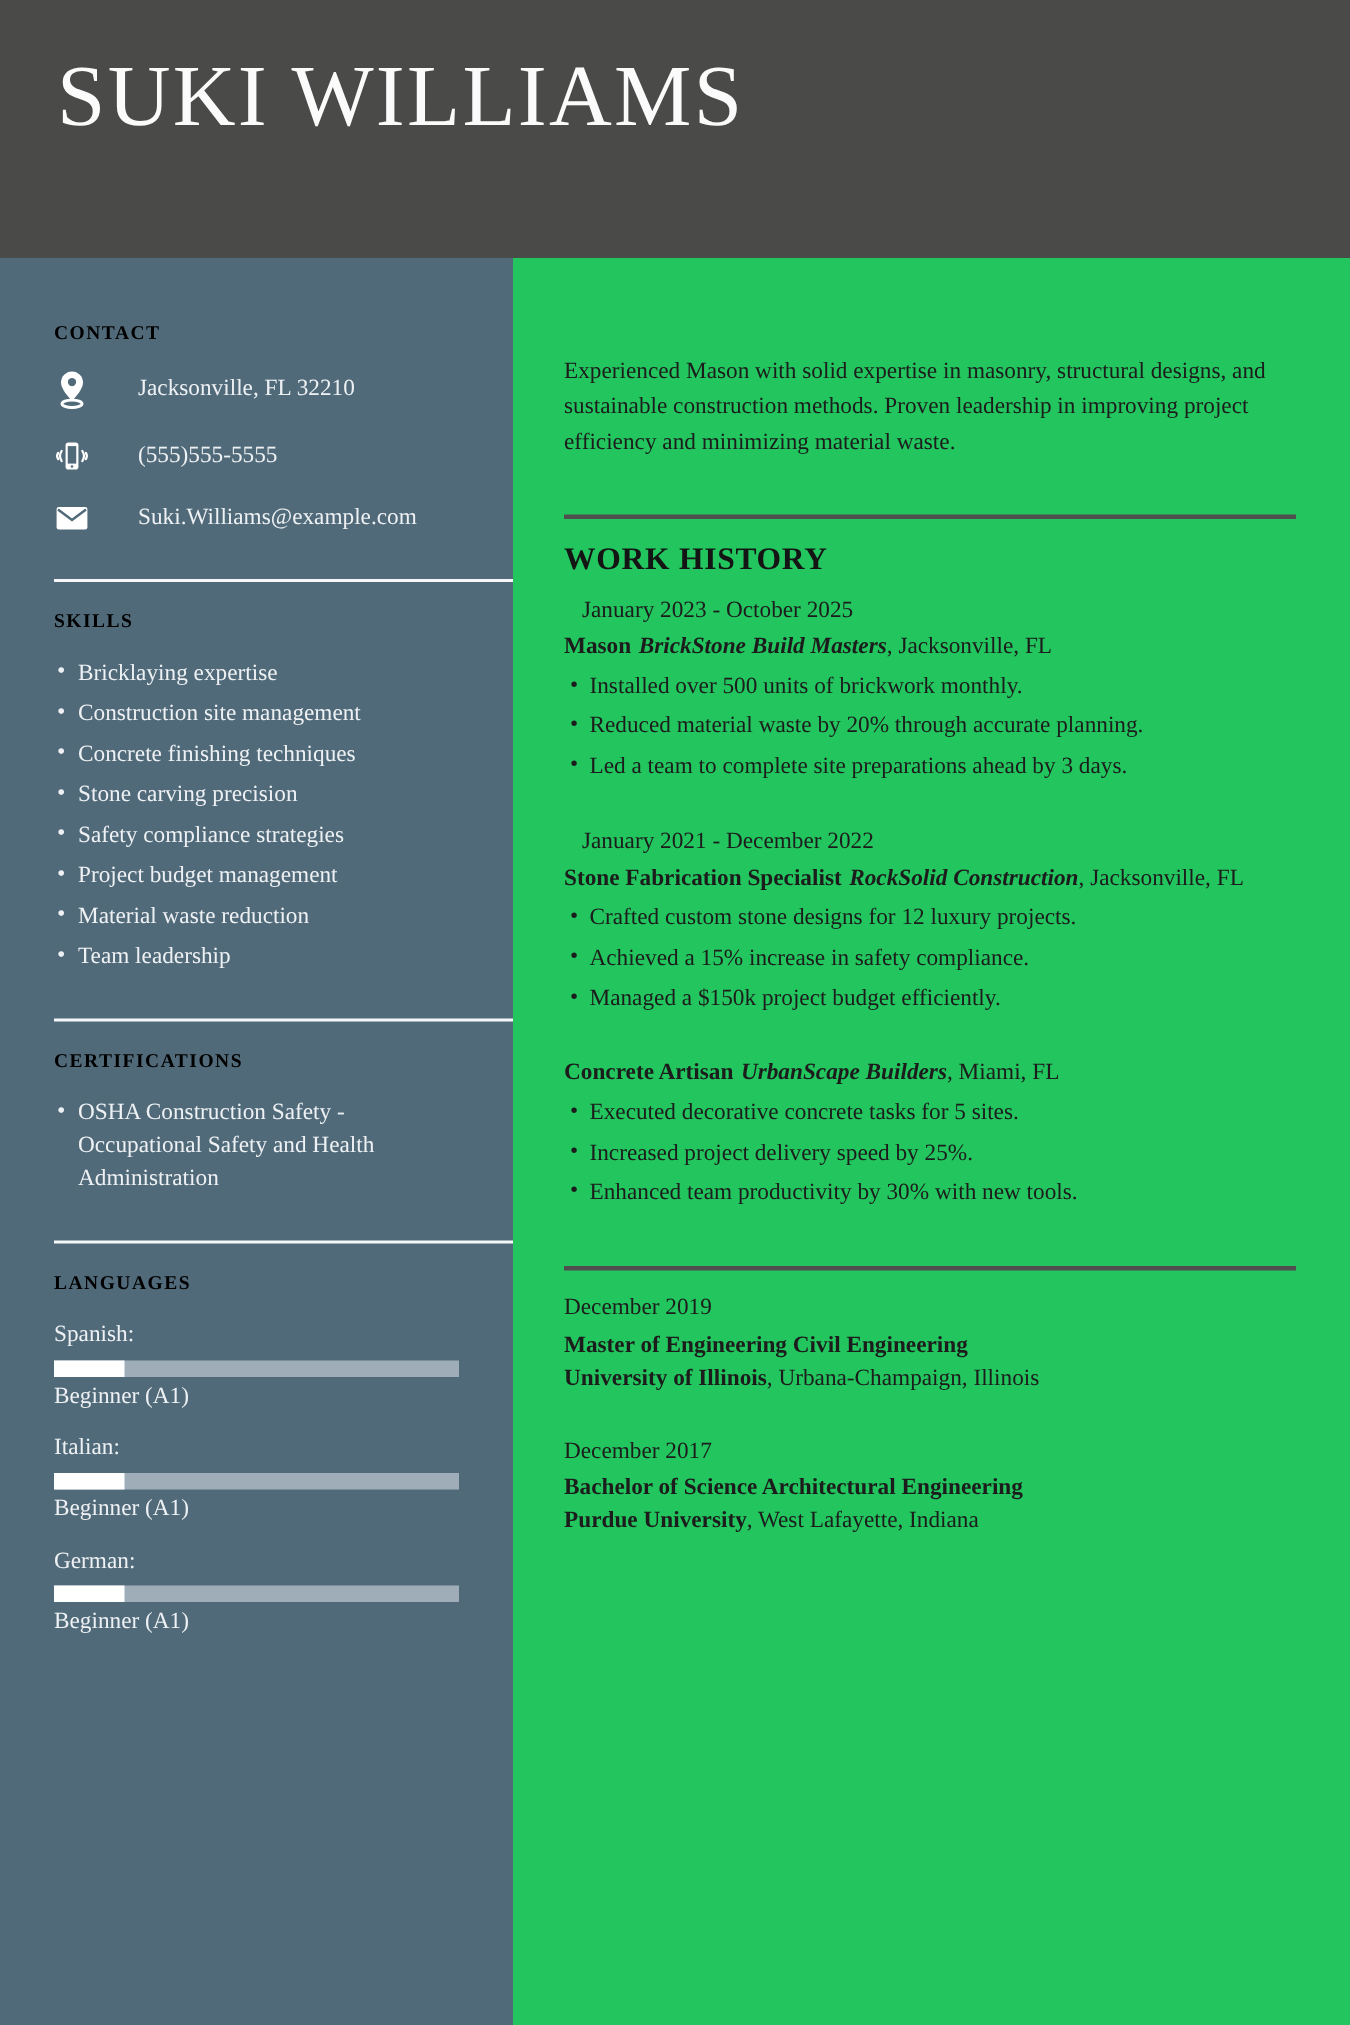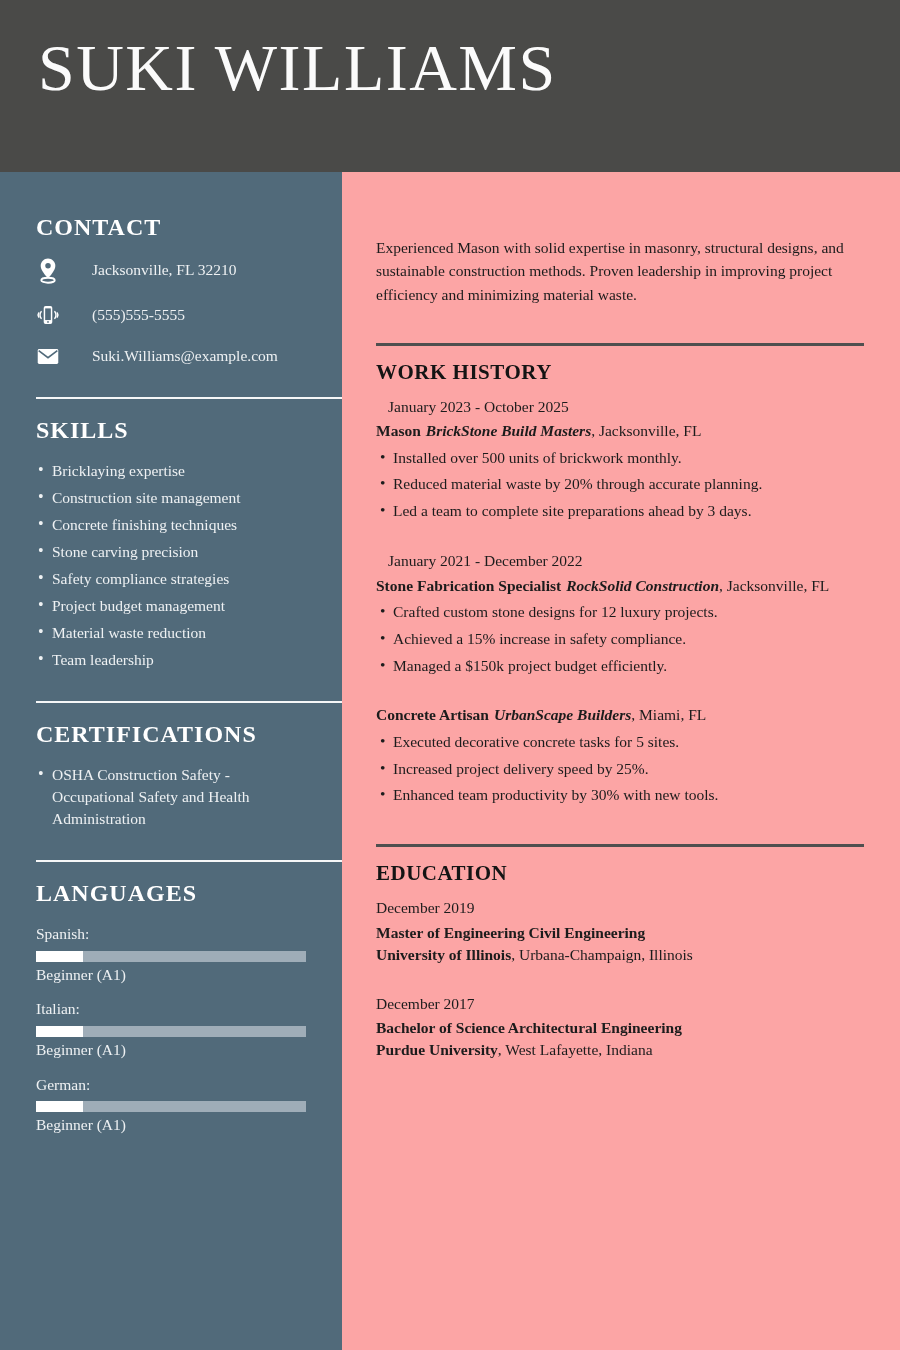--- a/index.html
+++ b/index.html
@@ -13,39 +13,39 @@
   }
 
   
   .header {
     position: absolute; left: 0; top: 0;
     width: 900px; height: 172px;
     background: #4a4a48;
   }
   .header .name {
     position: absolute; left: 38px; top: 30px;
-    font-size: 66px; font-weight: 400;
+    font-size: 58px; font-weight: 400;
     letter-spacing: 1.5px;
     color: #fbfbfb;
     white-space: nowrap;
   }
 
   
   .sidebar {
     position: absolute; left: 0; top: 172px;
     width: 342px; height: 1178px;
     background: #516a7a;
     color: #eef1f3;
     padding: 42px 0 0 36px;
     font-size: 15.5px;
   }
   .side-heading {
-    font-size: 24px; font-weight: 700;
+    font-size: 13px; font-weight: 700;
     letter-spacing: 1px;
-    color: #ffffff;
+    color: #000000;
     margin: 0 0 16px 0;
   }
   .side-divider {
     border: none;
     border-top: 2px solid #f5f7f8;
     margin: 30px 0 18px 0;
   }
 
   .contact-item {
     display: flex; align-items: center;
@@ -78,21 +78,21 @@
   }
   .lang-fill {
     height: 100%; background: #ffffff;
   }
   .lang-level { line-height: 1.4; margin-top: 2px; }
 
   
   .main {
     position: absolute; left: 342px; top: 172px;
     width: 558px; height: 1178px;
-    background: #fca5a5;
+    background: #22c55e;
     padding: 64px 36px 0 34px;
     color: #1c1c1c;
     font-size: 15.5px;
   }
   .summary { margin: 0; line-height: 1.5; }
 
   .main-divider {
     border: none;
     border-top: 3px solid #4f4f4f;
     margin: 37px 0 14px 0;
@@ -257,21 +257,20 @@
     <div class="job-titleline"><span class="job-role">Concrete Artisan</span><span class="job-company">UrbanScape Builders</span><span>, Miami, FL</span></div>
     <ul class="job-bullets">
       <li>Executed decorative concrete tasks for 5 sites.</li>
       <li>Increased project delivery speed by 25%.</li>
       <li>Enhanced team productivity by 30% with new tools.</li>
     </ul>
   </div>
 
   <hr class="main-divider">
 
-  <div class="main-heading">EDUCATION</div>
 
   <div class="edu-entry">
     <div class="edu-date">December 2019</div>
     <div class="edu-degree">Master of Engineering Civil Engineering</div>
     <div class="edu-school-line"><span class="edu-school">University of Illinois</span><span>, Urbana-Champaign, Illinois</span></div>
   </div>
 
   <div class="edu-entry">
     <div class="edu-date">December 2017</div>
     <div class="edu-degree">Bachelor of Science Architectural Engineering</div>

